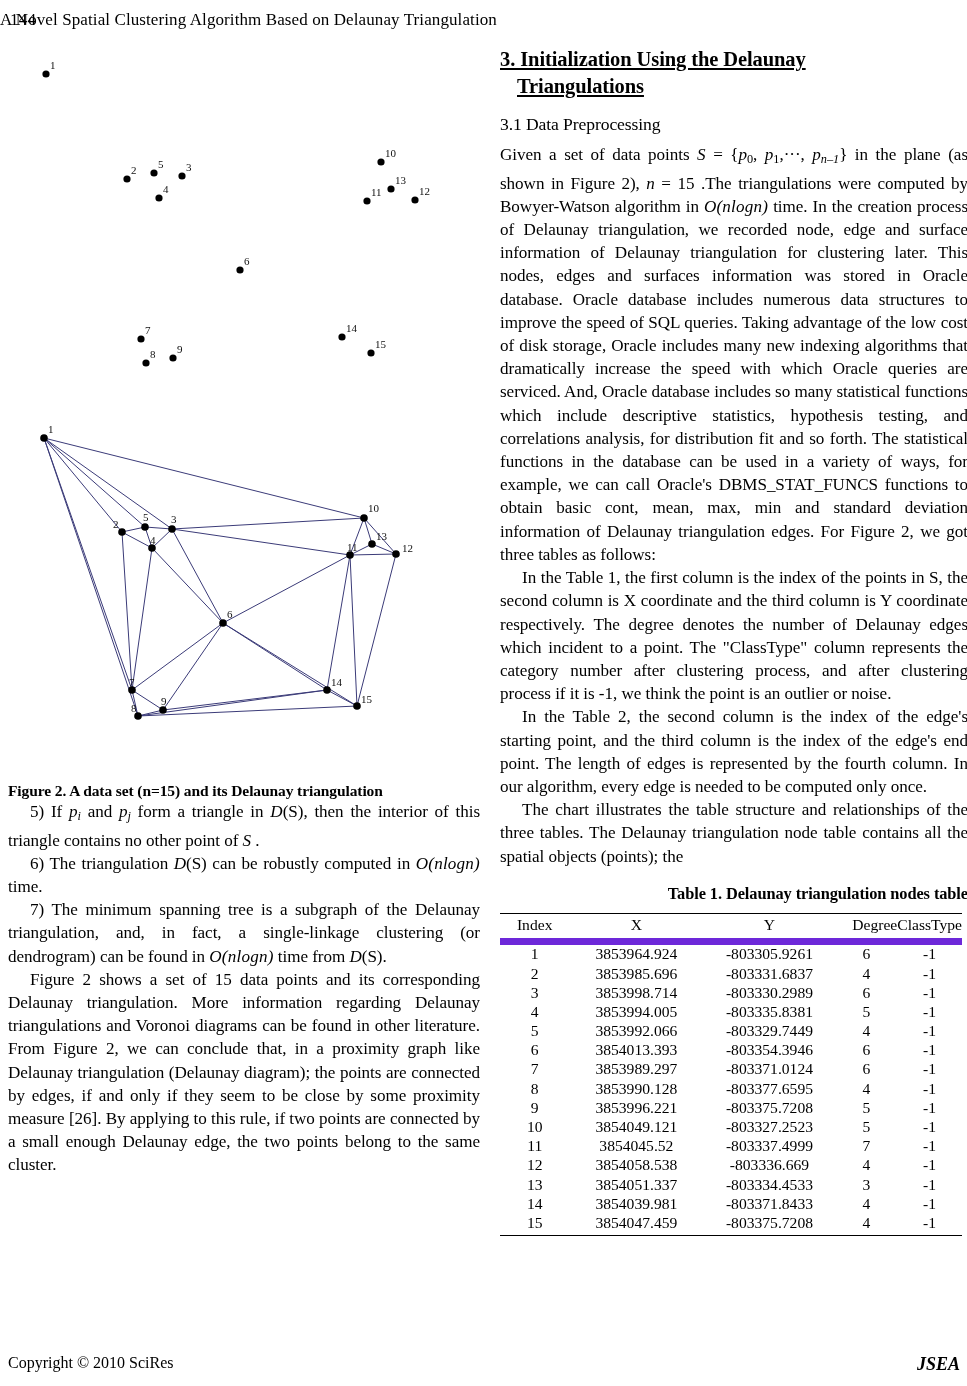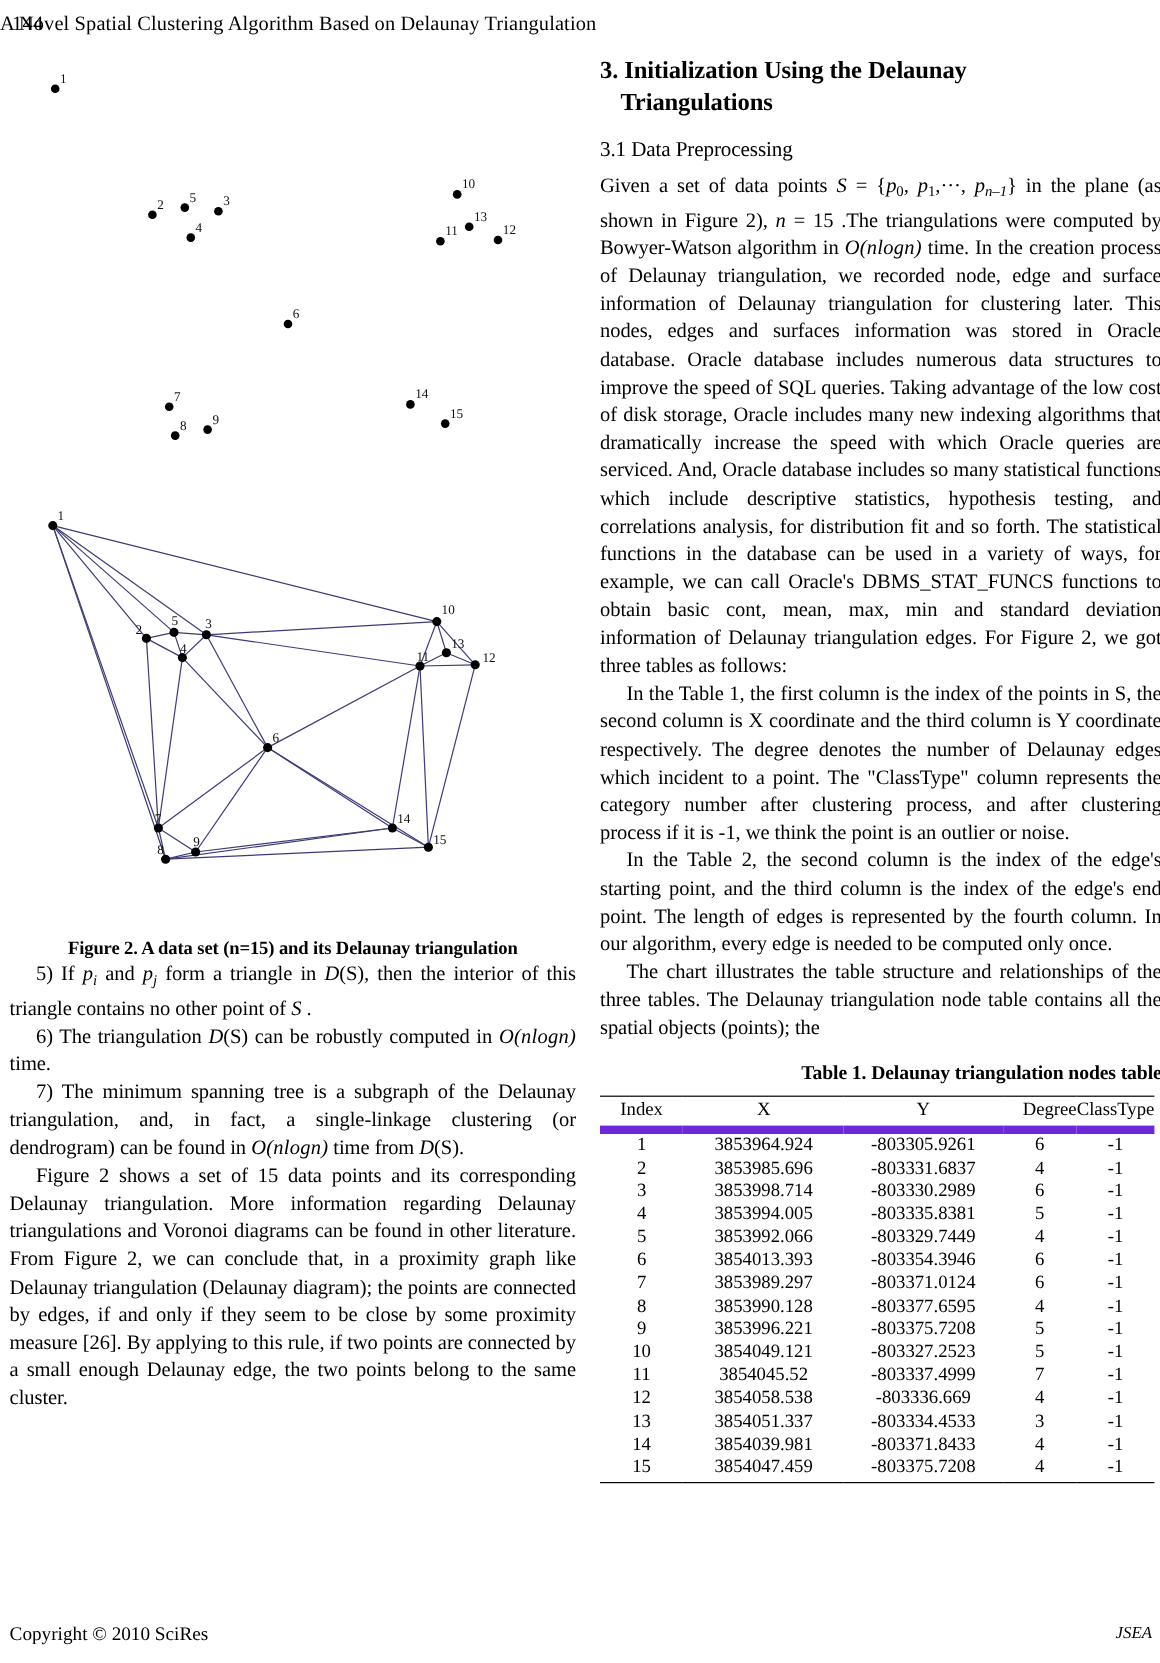--- a/index.html
+++ b/index.html
@@ -59,21 +59,20 @@
     left: 500px;
     top: 46px;
     width: 468px;
   }
 
   
   .figure-block { position: relative; width: 472px; }
   .fig-svg { display: block; }
   .fig-caption {
     margin-top: 6px;
-    text-align: center;
     font-weight: bold;
     font-size: 15.5px;
     letter-spacing: -.1px;
   }
 
   
   p.body {
     margin: 0;
     text-align: justify;
     text-justify: inter-word;
@@ -88,20 +87,21 @@
   .sub { font-size: .72em; vertical-align: -0.28em; }
   .mathy { font-style: italic; letter-spacing: .2px; }
 
   
   h2.sec {
     margin: 0 0 4px 0;
     font-size: 20.5px;
     font-weight: bold;
     line-height: 27px;
     letter-spacing: -.1px;
+    text-decoration: underline;
   }
   h2.sec .cont { display: block; padding-left: 17px; }
   h3.subsec {
     margin: 14px 0 8px 0;
     font-size: 17.6px;
     font-weight: normal;
     letter-spacing: -.1px;
   }
 
   
@@ -139,23 +139,23 @@
   
   .footer {
     position: absolute;
     left: 8px;
     top: 1354px;
     width: 952px;
     font-size: 16px;
   }
   .footer .jsea {
     float: right;
-    font-weight: normal;
+    font-weight: bold;
     font-style: italic;
-    font-size: 14px;
+    font-size: 18px;
   }
 </style>
 </head>
 <body>
 
 <div class="page">
 
   <div class="runhead">
     <span class="folio">144</span>
     <span class="title">A Novel Spatial Clustering Algorithm Based on Delaunay Triangulation</span>

